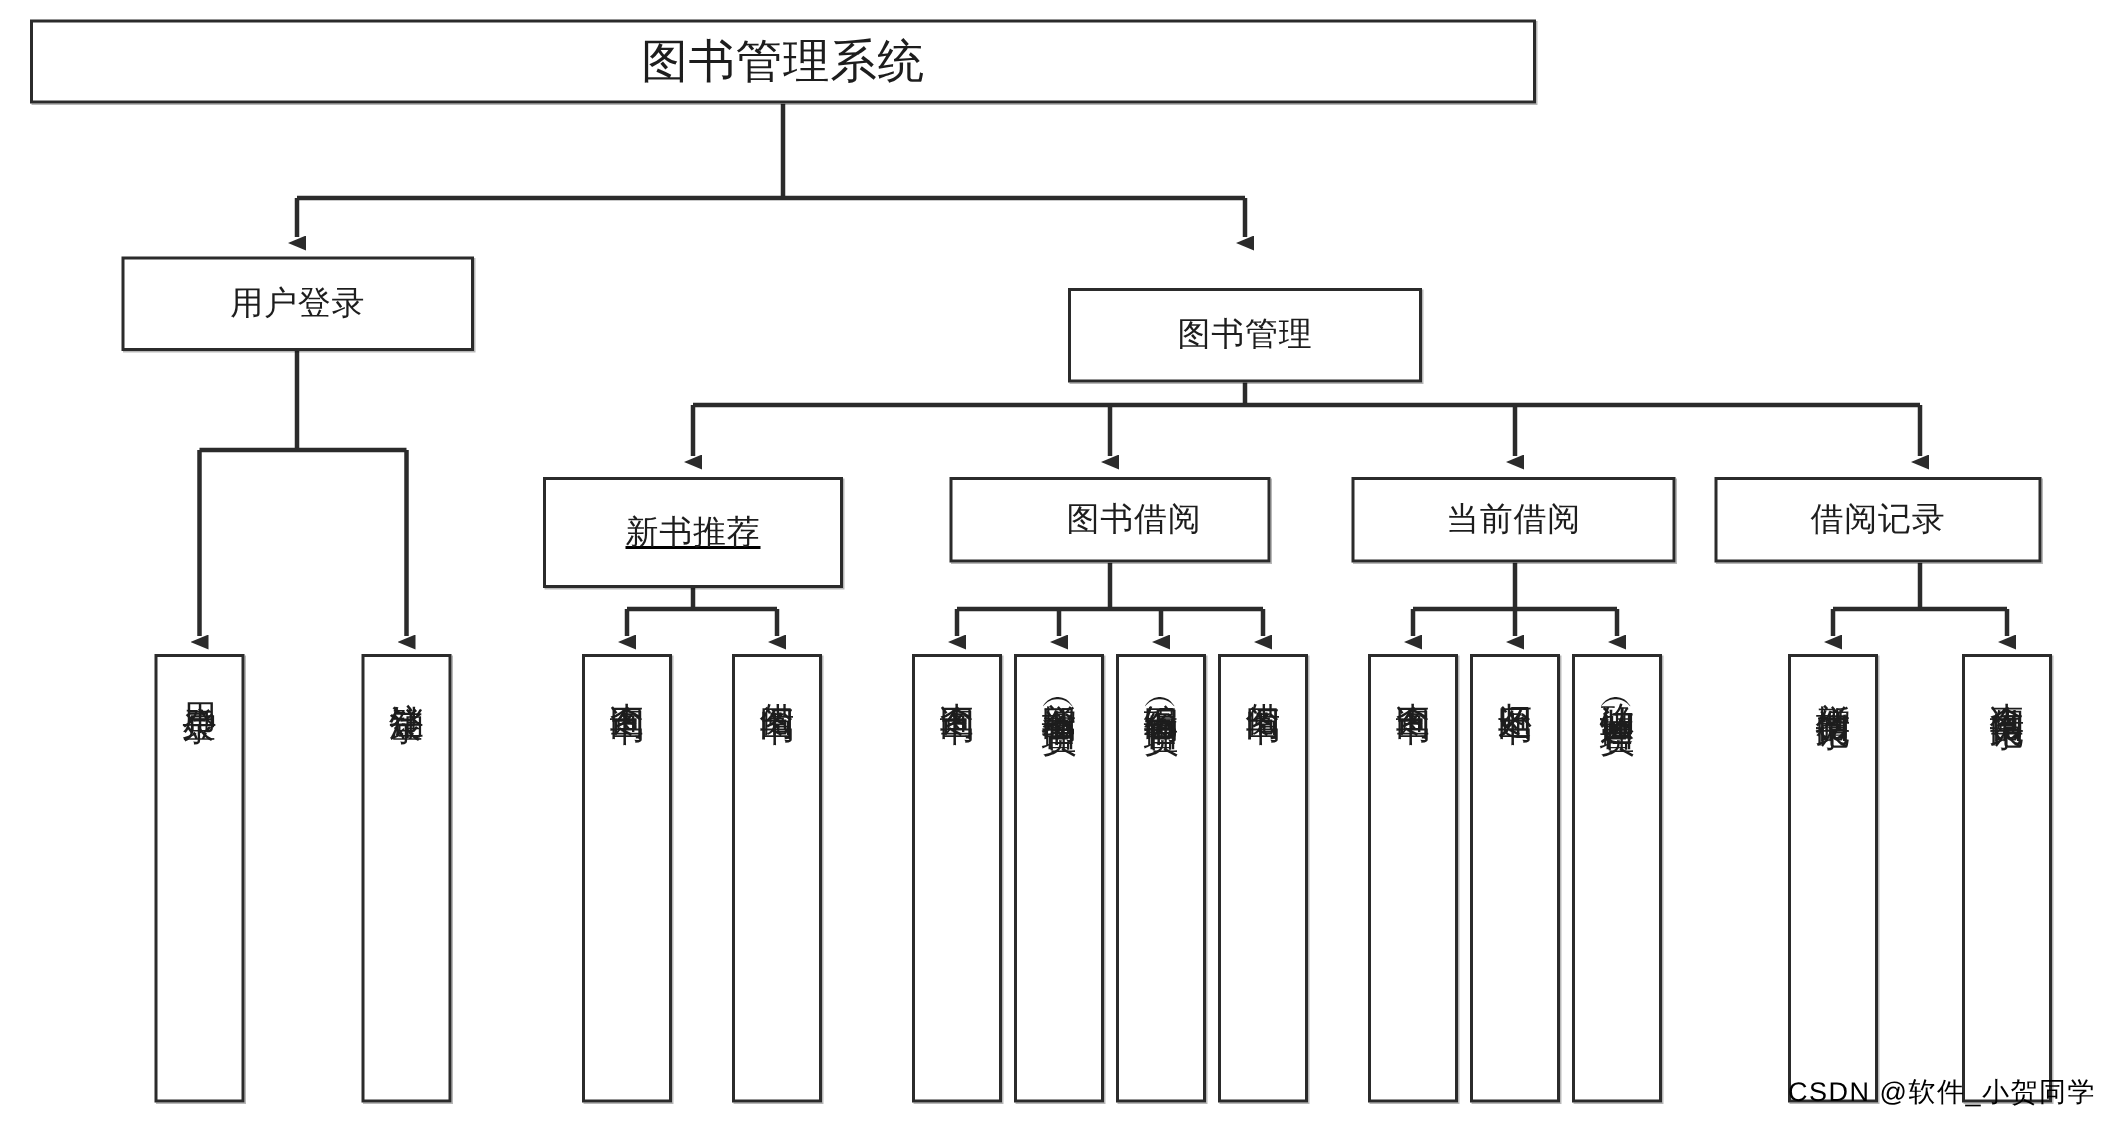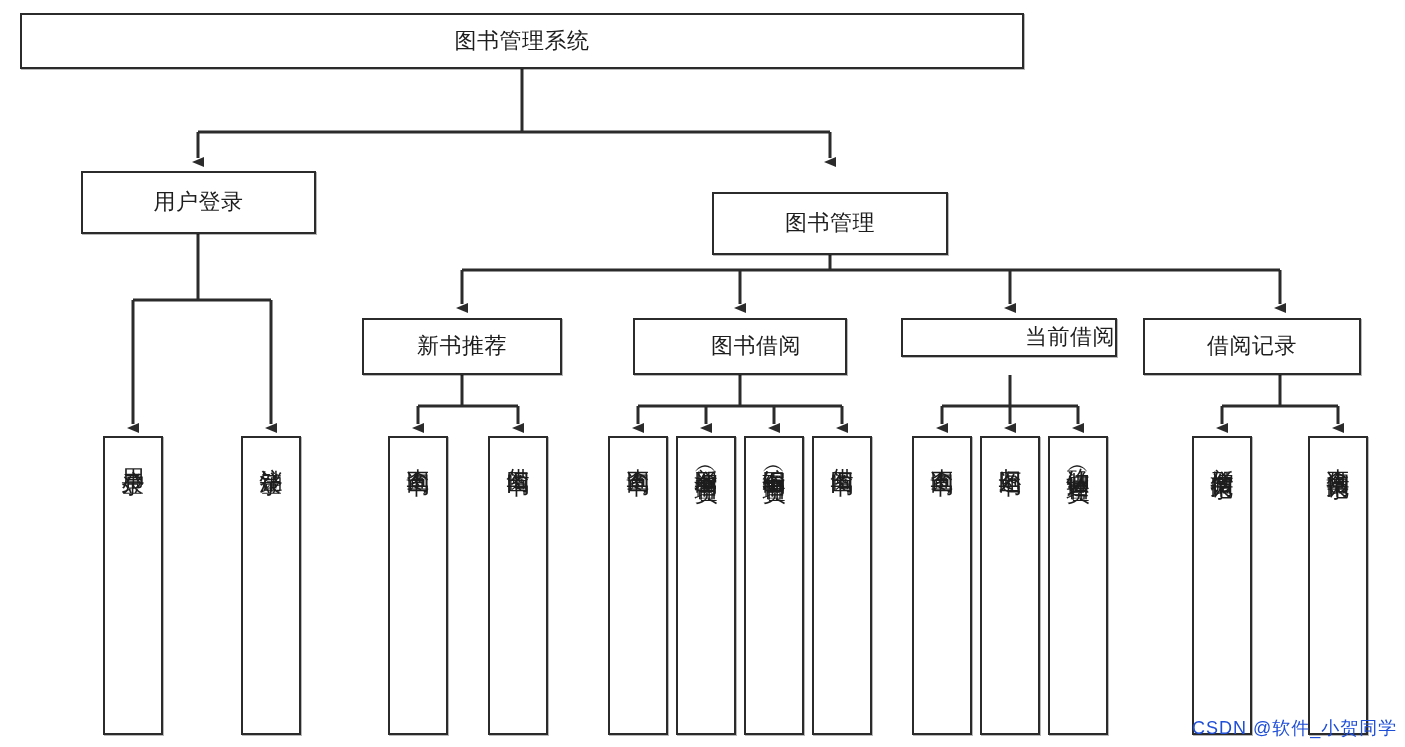--- a/index.html
+++ b/index.html
@@ -38,38 +38,38 @@
     color: #1d1d1d;
     letter-spacing: 0.5px;
     white-space: nowrap;
     text-align: center;
   }
   .node.horiz .label {
     font-size: 22px;
     line-height: 1.1;
   }
   .node.root .label {
-    font-size: 22px;
+    font-size: 31px;
   }
   .node.vert {
     align-items: flex-start;
     justify-content: center;
     padding-top: 12px;
   }
   .node.vert .label {
     font-size: 23px;
     writing-mode: vertical-rl;
     text-orientation: upright;
     line-height: 1.18;
     letter-spacing: 2px;
     white-space: nowrap;
   }
   .watermark {
     position: absolute;
-    color: #1d4ed8;
+    color: #000000;
     font-size: 18px;
     letter-spacing: 1px;
     white-space: nowrap;
     pointer-events: none;
   }
 </style>
 </head>
 <body>
 
 <div id="canvas">
@@ -128,27 +128,27 @@
     <span class="label">图书管理系统</span>
   </div>
 
   <div class="node horiz" style="left:81px; top:171px; width:235px; height:63px;">
     <span class="label">用户登录</span>
   </div>
   <div class="node horiz" style="left:712px; top:171px; width:236px; height:63px;margin-top:21px;">
     <span class="label">图书管理</span>
   </div>
 
-  <div class="node horiz" style="left:362px; top:318px; width:200px; height:57px;">
+  <div class="node horiz" style="left:362px; top:318px; width:200px; height:74px;text-decoration:underline;">
     <span class="label">新书推荐</span>
   </div>
   <div class="node horiz" style="left:633px; top:318px; width:214px; height:57px;padding-left:32px;">
     <span class="label">图书借阅</span>
   </div>
-  <div class="node horiz" style="left:901px; top:318px; width:216px; height:39px;justify-content:flex-end;">
+  <div class="node horiz" style="left:901px; top:318px; width:216px; height:57px;">
     <span class="label">当前借阅</span>
   </div>
   <div class="node horiz" style="left:1143px; top:318px; width:218px; height:57px;">
     <span class="label">借阅记录</span>
   </div>
 
   <div class="node vert" style="left:103px; top:436px; width:60px; height:299px;">
     <span class="label">用户登录</span>
   </div>
   <div class="node vert" style="left:241px; top:436px; width:60px; height:299px;">

